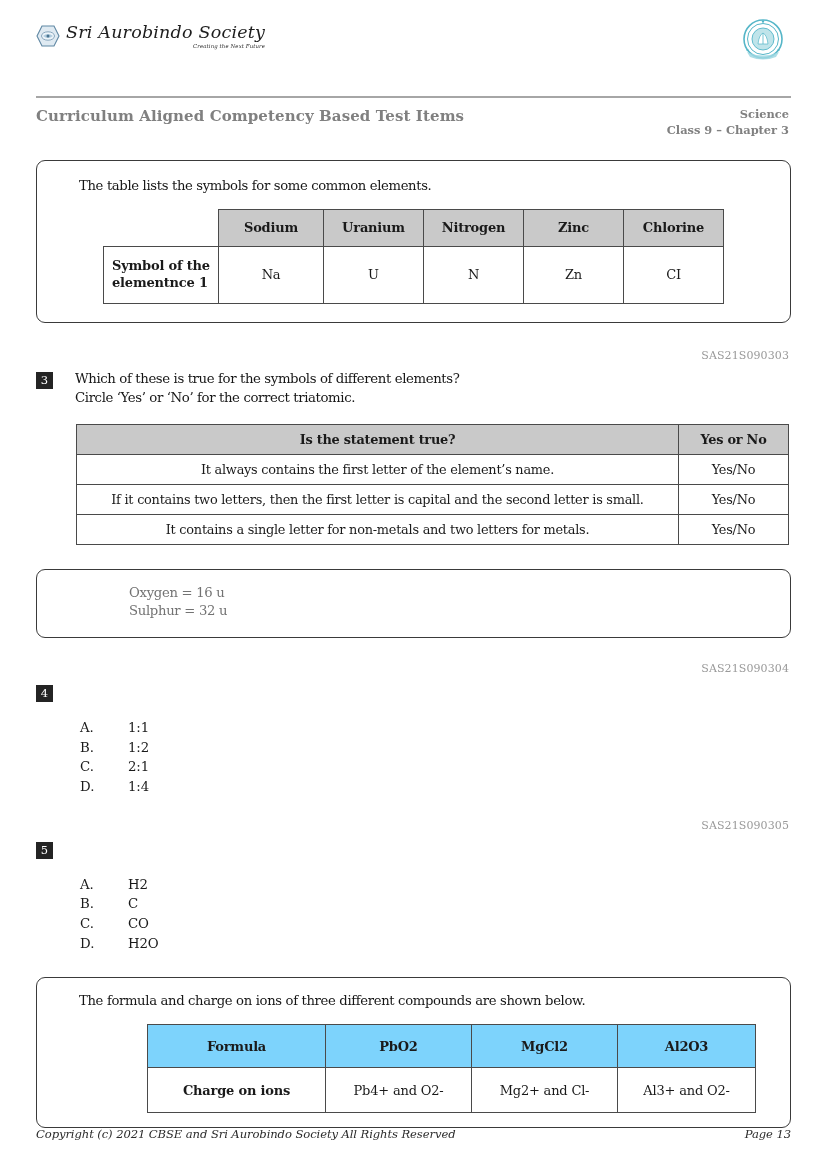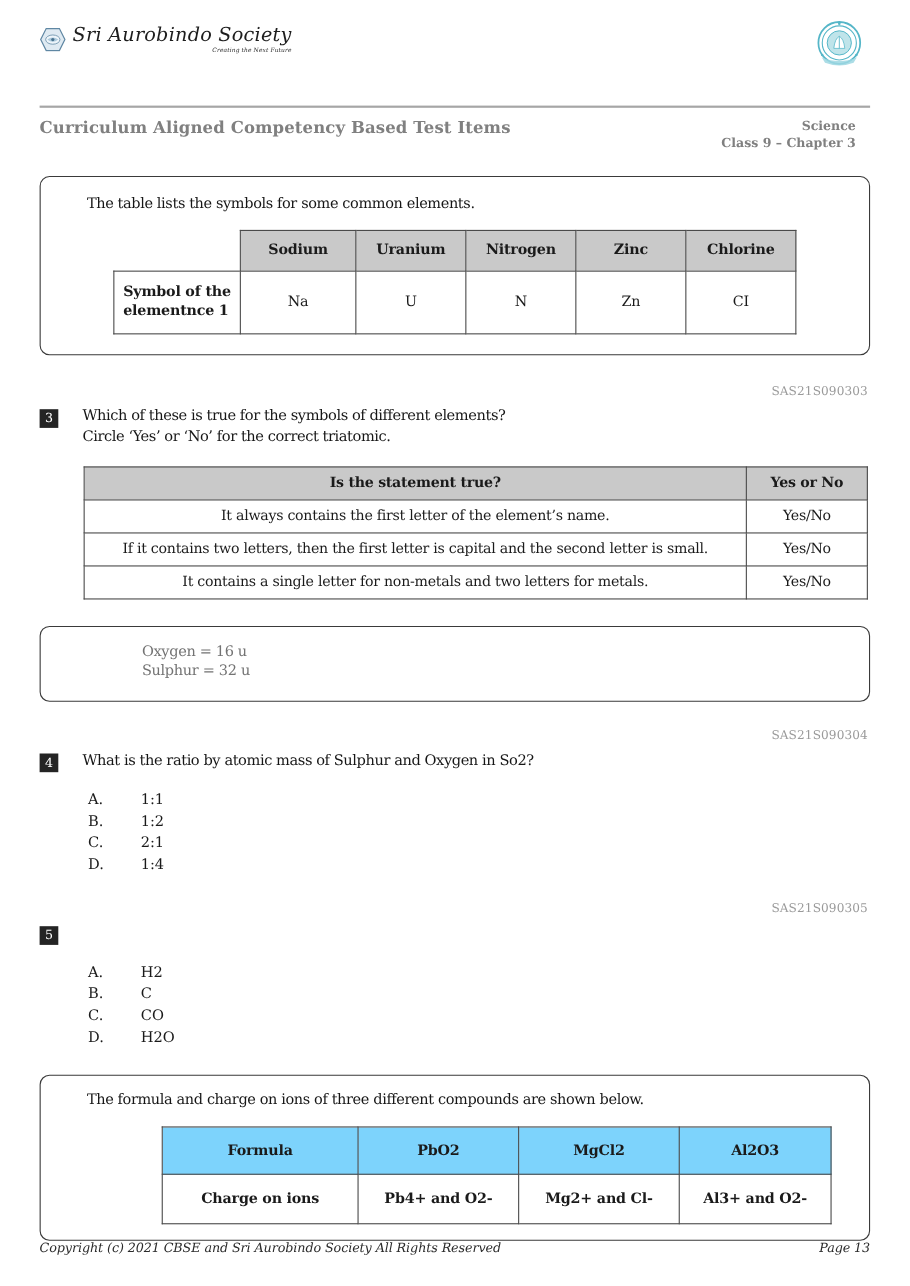--- a/index.html
+++ b/index.html
@@ -89,21 +89,21 @@
     left: 0;
     top: 9px;
     font-family: "DejaVu Serif", serif;
     font-weight: bold;
     font-size: 15px;
     color: #808080;
     letter-spacing: 0.1px;
   }
   .header-right-lines {
     position: absolute;
-    right: 13px;
+    right: 2px;
     top: 8px;
     text-align: right;
     font-family: "DejaVu Serif", serif;
     font-weight: bold;
     font-size: 11.4px;
     color: #808080;
     line-height: 1.42;
   }
 
   
@@ -252,21 +252,21 @@
     vertical-align: middle;
     font-size: 13px;
     padding: 6px 4px;
     letter-spacing: -0.2px;
   }
   .charge-table th {
     background: #7dd3fc;
     font-weight: bold;
     height: 30px;
   }
-  .charge-table td { height: 32px; font-weight: bold; }
+  .charge-table td { height: 32px; }
   .charge-table .rowlabel { font-weight: bold; }
 
   
   .footer {
     position: absolute;
     left: 36px;
     right: 36px;
     bottom: 28px;
     display: flex;
     justify-content: space-between;
@@ -400,21 +400,20 @@
   <div class="stim-box" style="margin-top:24px;padding:14px 22px 16px 42px">
     <div class="stim-sub">Oxygen = 16 u</div>
     <div class="stim-sub">Sulphur = 32 u</div>
   </div>
 
   <div style="margin-top:24px">
     <div class="sas-code">SAS21S090304</div>
 
     <div class="question-row">
       <div class="qnum">4</div>
-      <div class="qtext">What is the ratio by atomic mass of Sulphur and Oxygen in So2?</div>
     </div>
 
     <div class="options">
       <div class="opt">
         <span class="lab">A.</span>
         <span class="val">1:1</span>
       </div>
       <div class="opt">
         <span class="lab">B.</span>
         <span class="val">1:2</span>

